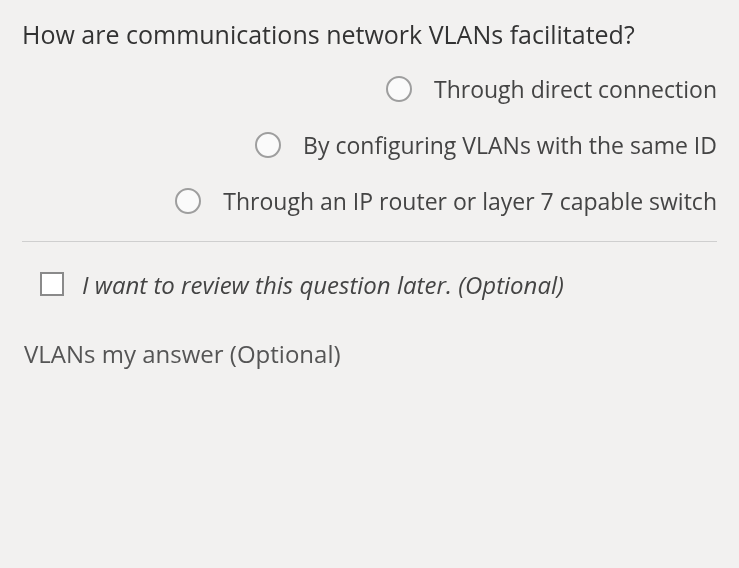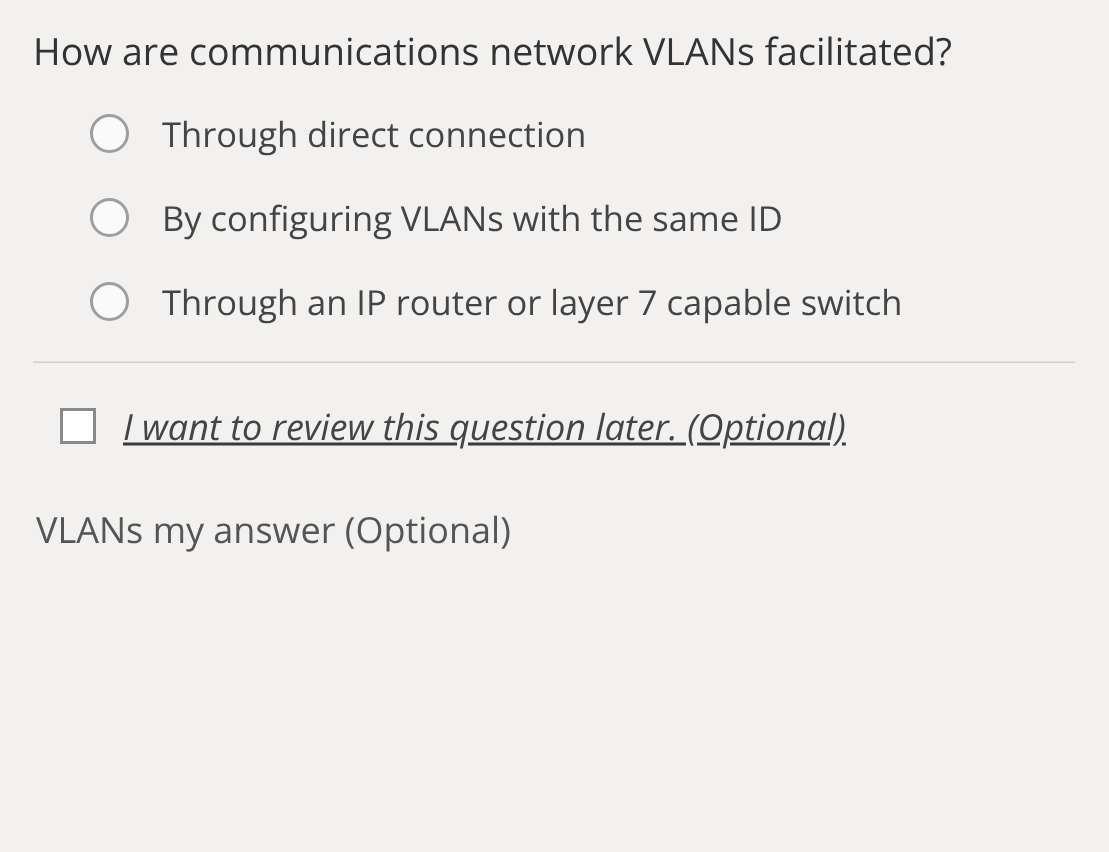--- a/index.html
+++ b/index.html
@@ -19,20 +19,21 @@
     line-height: 1.3;
   }
   .options {
     padding-left: 38px;
   }
   .option {
     display: flex;
     align-items: center;
     margin-bottom: 24px;
     cursor: pointer;
+    justify-content: flex-end;
   }
   .radio {
     width: 26px;
     height: 26px;
     border: 2px solid #9e9e9e;
     border-radius: 50%;
     flex-shrink: 0;
     margin-right: 22px;
     background: #fafafa;
   }
@@ -44,21 +45,20 @@
     border: none;
     border-top: 1px solid #cfcfcf;
     margin: 18px 0 26px 0;
   }
   .review-row {
     display: flex;
     align-items: center;
     padding-left: 18px;
     margin-bottom: 36px;
     cursor: pointer;
-    text-decoration: underline;
   }
   .checkbox {
     width: 24px;
     height: 24px;
     border: 2px solid #8a8a8a;
     background: #fff;
     flex-shrink: 0;
     margin-right: 18px;
   }
   .review-label {

